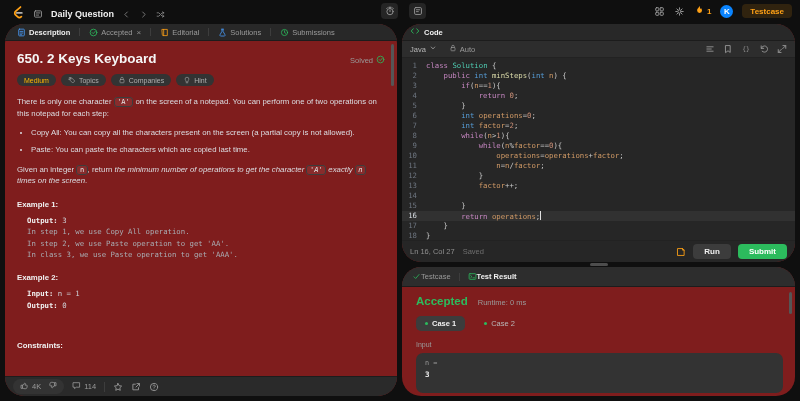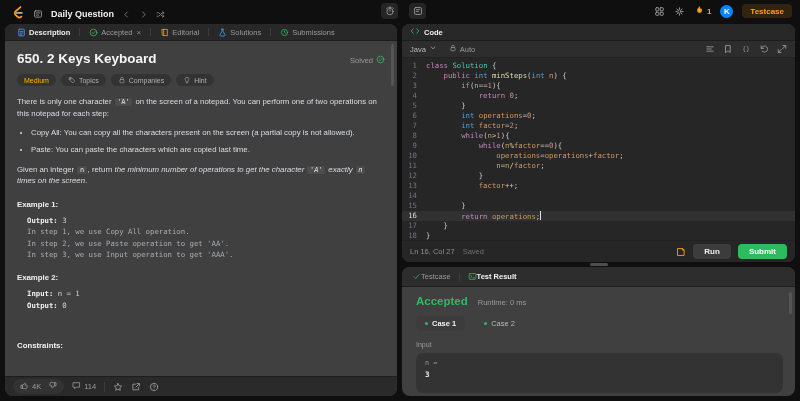--- a/index.html
+++ b/index.html
@@ -15,21 +15,21 @@
   .tb-btn{position:absolute;top:3px;width:17px;height:16px;border-radius:4px;background:#252525;
     display:flex;align-items:center;justify-content:center;color:#9a9a9a;cursor:pointer}
   .tb-right{position:absolute;right:8px;top:0;height:22px;display:flex;align-items:center;gap:9px}
   .streak{display:flex;align-items:center;gap:3px;font-size:8px;color:#ffa116;font-weight:bold}
   .avatar{width:13px;height:13px;border-radius:50%;background:#0a84ff;color:#fff;font-size:8px;font-weight:bold;
     display:flex;align-items:center;justify-content:center;cursor:pointer}
   .premium{font-size:8px;font-weight:bold;color:#ffa116;background:rgba(255,161,22,.14);
     border-radius:4px;padding:2.5px 8px;cursor:pointer}
 
   
-  .panel{position:absolute;background:#404040;border-radius:8px;overflow:hidden}
+  .panel{position:absolute;background:#7f1d1d;border-radius:19px;overflow:hidden}
   #left-panel{left:5px;top:24px;width:392px;height:372px}
   #code-panel{left:402px;top:24px;width:393px;height:238px;display:flex;flex-direction:column}
   #result-panel{left:402px;top:267px;width:393px;height:129px;display:flex;flex-direction:column}
   .tabbar{height:17px;background:#282828;display:flex;align-items:center;padding:0 8px;gap:3px;
     font-size:7.5px;color:#9a9a9a;border-bottom:1px solid #1c1c1c;flex:none}
   .ltab{display:flex;align-items:center;gap:3px;padding:0 4px;cursor:pointer;white-space:nowrap}
   .ltab.active{color:#f0f0f0;font-weight:bold}
   .tclose{color:#8f8f8f;font-size:8px;margin-left:1px}
   .tdiv{width:1px;height:8px;background:#3d3d3d;margin:0 2px}
 
@@ -265,21 +265,21 @@
             <li>Paste: You can paste the characters which are copied last time.</li>
           </ul>
           <p>Given an integer <span class="ichip">n</span>, return <em>the minimum number of operations to get the character </em><em><span class="ichip">'A'</span></em><em> exactly </em><em><span class="ichip">n</span></em><em> times on the screen</em>.</p>
         </div>
       <div id="examples">
           <div class="ex-label">Example 1:</div>
           <div class="ex-block">
             <div><span class="k">Output:</span><span class="v"> 3</span></div>
             <div>In step 1, we use Copy All operation.</div>
             <div>In step 2, we use Paste operation to get 'AA'.</div>
-            <div>In step 3, we use Input operation to get 'AAA'.</div>
+            <div>In class 3, we use Paste operation to get 'AAA'.</div>
           </div>
           <div class="ex-label">Example 2:</div>
           <div class="ex-block">
             <div><span class="k">Input:</span><span class="v"> n = 1</span></div>
             <div><span class="k">Output:</span><span class="v"> 0</span></div>
           </div>
         </div>
       <div class="constraints">Constraints:</div>
     </div>
     <div class="lp-footer">

